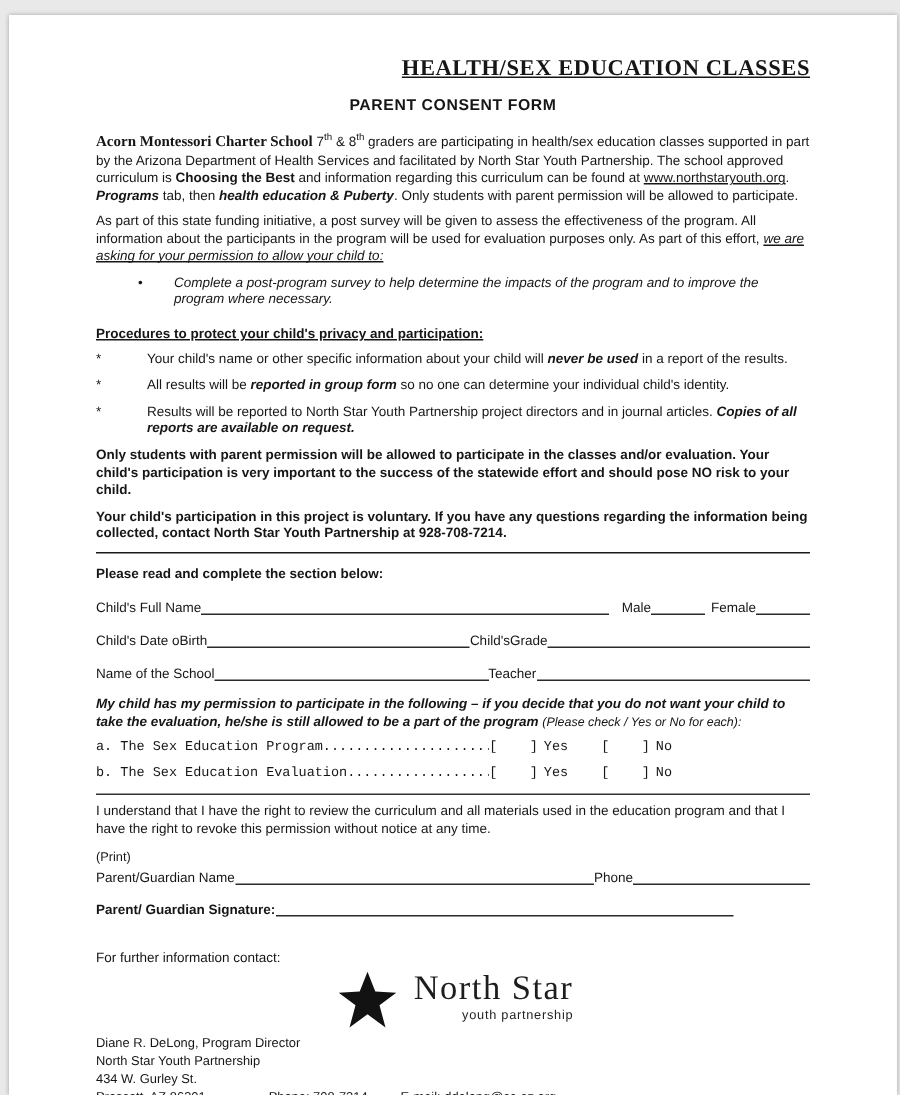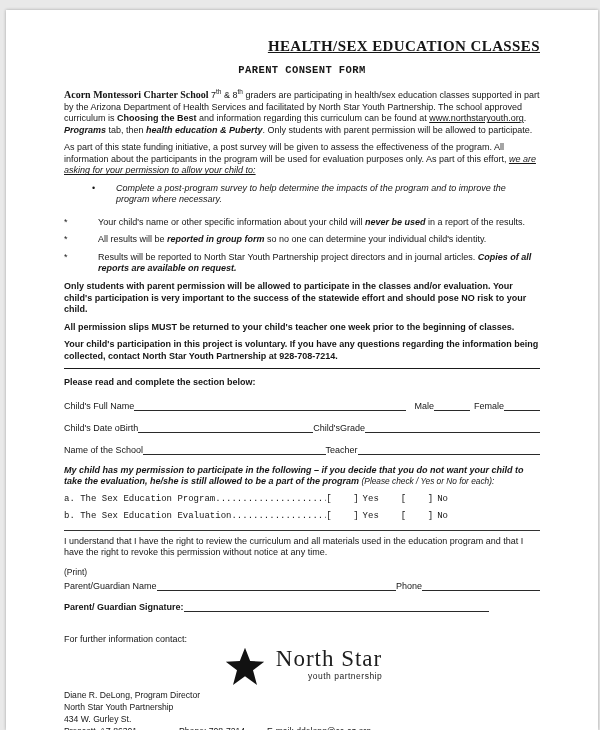--- a/index.html
+++ b/index.html
@@ -2,21 +2,21 @@
 <html><head>
 <meta charset="utf-8">
 <style>
   html,body{margin:0;padding:0;}
   body{width:600px;height:730px;background:#e9e9e9;position:relative;overflow:hidden;
        font-family:"Liberation Sans",sans-serif;color:#161616;}
   .page{position:absolute;left:6px;top:10px;width:592px;height:720px;background:#ffffff;
         padding:28px 58px 0 58px;box-sizing:border-box;overflow:hidden;box-shadow:0 0 3px rgba(0,0,0,.3);}
   .title{font-family:"Liberation Serif",serif;font-size:15px;font-weight:bold;text-align:right;
          text-decoration:underline;letter-spacing:.4px;margin:0 0 9px;}
-  .subtitle{font-family:Liberation Mono, monospace;font-size:10.5px;font-weight:bold;text-align:center;
+  .subtitle{font-family:Liberation Sans, sans-serif;font-size:10.5px;font-weight:bold;text-align:center;
             letter-spacing:.4px;margin:0 0 12px;}
   .para{font-size:9px;line-height:1.28;margin:0 0 6px;}
   .serifb{font-family:"Liberation Serif",serif;font-weight:bold;font-size:10px;}
   sup{font-size:6.5px;}
   .b{font-weight:bold;}
   .bi{font-weight:bold;font-style:italic;}
   .u{text-decoration:underline;}
   .iu{font-style:italic;text-decoration:underline;}
   .bullet-row{display:flex;font-size:9px;line-height:1.28;margin:0 0 6px;}
   .bullet-row .marker{flex:0 0 34px;}
@@ -65,39 +65,39 @@
 
   <p class="para"><span class="serifb">Acorn Montessori Charter School</span><span> 7</span><sup>th</sup><span> &amp; 8</span><sup>th</sup><span> graders are participating in health/sex education classes supported in part by the Arizona Department of Health Services and facilitated by North Star Youth Partnership.  The school approved curriculum is </span><span class="b">Choosing the Best</span><span> and information regarding this curriculum can be found at </span><span class="u">www.northstaryouth.org</span><span>.  </span><span class="bi">Programs</span><span> tab, then </span><span class="bi">health education &amp; Puberty</span><span>.  Only students with parent permission will be allowed to participate.</span></p>
 
   <p class="para"><span>As part of this state funding initiative, a post survey will be given to assess the effectiveness of the program.  All information about the participants in the program will be used for evaluation purposes only.  As part of this effort, </span><span class="iu">we are asking for your permission to allow your child to:</span></p>
 
   <div class="bullet-row survey">
     <span class="marker">•</span>
     <span class="txt">Complete a post-program survey to help determine the impacts of the program and to improve the program where necessary.</span>
   </div>
 
+  <p class="proc-head">Procedures to protect your child's privacy and participation:</p>
 
   <div class="bullet-row">
     <span class="marker">*</span>
     <span><span>Your child's name or other specific information about your child will </span><span class="bi">never be used</span><span> in a report of the results.</span></span>
   </div>
 
   <div class="bullet-row">
     <span class="marker">*</span>
     <span><span>All results will be </span><span class="bi">reported in group form</span><span> so no one can determine your individual child's identity.</span></span>
   </div>
 
   <div class="bullet-row">
     <span class="marker">*</span>
     <span><span>Results will be reported to North Star Youth Partnership project directors and in journal articles.  </span><span class="bi">Copies of all reports are available on request.</span></span>
   </div>
 
   <p class="para b">Only students with parent permission will be allowed to participate in the classes and/or evaluation. Your child's participation is very important to the success of the statewide effort and should pose NO risk to your child.</p>
 
-  <p class="para b">All permission slips MUST be returned to your child's teacher one week prior to the beginning of classes.</p>
 
   <p class="para b">Your child's participation in this project is voluntary.  If you have any questions regarding the information being collected, contact North Star Youth Partnership at 928-708-7214.</p>
 
   <hr class="rule">
 
   <p class="para b" style="margin-bottom:10px;">Please read and complete the section below:</p>
 
   <div class="frow">
     <span class="lbl">Child's Full Name</span>
     <span class="blank flex1"></span>

